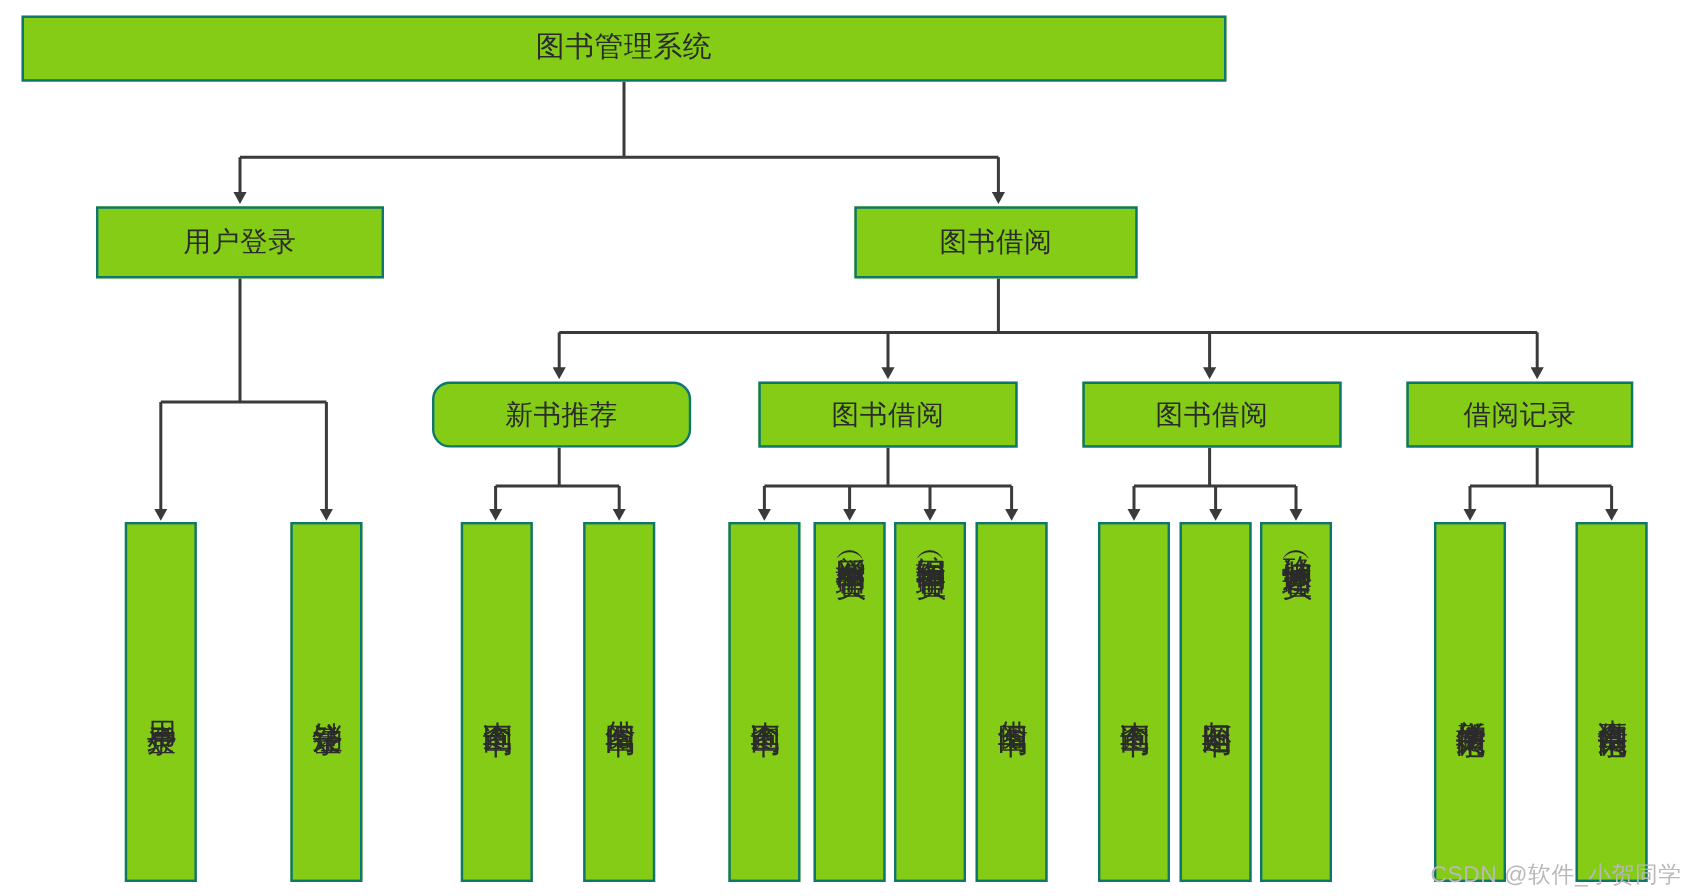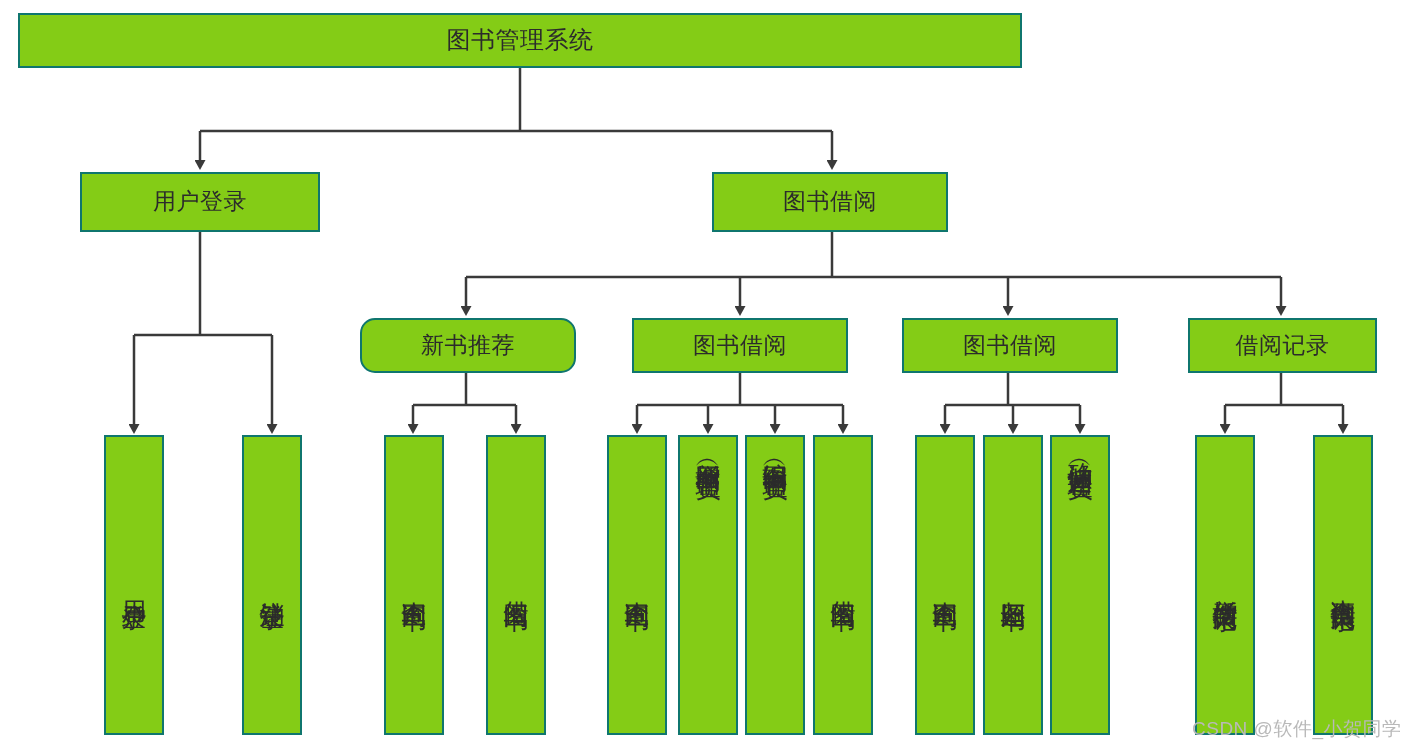--- a/index.html
+++ b/index.html
@@ -144,21 +144,21 @@
 
   <div class="node h" style="left:360px; top:318px; width:216px; height:55px;border-radius:15px;">
     <span class="lbl">新书推荐</span>
   </div>
   <div class="node h" style="left:632px; top:318px; width:216px; height:55px;">
     <span class="lbl">图书借阅</span>
   </div>
   <div class="node h" style="left:902px; top:318px; width:216px; height:55px;">
     <span class="lbl">图书借阅</span>
   </div>
-  <div class="node h" style="left:1172px; top:318px; width:189px; height:55px;margin-left:16px;">
+  <div class="node h" style="left:1172px; top:318px; width:189px; height:55px;">
     <span class="lbl">借阅记录</span>
   </div>
 
   <div class="node v mid" style="left:104px; top:435px; width:60px; height:300px;">
     <span class="lbl">用户登录</span>
   </div>
   <div class="node v mid" style="left:242px; top:435px; width:60px; height:300px;">
     <span class="lbl">注销登录</span>
   </div>
 

